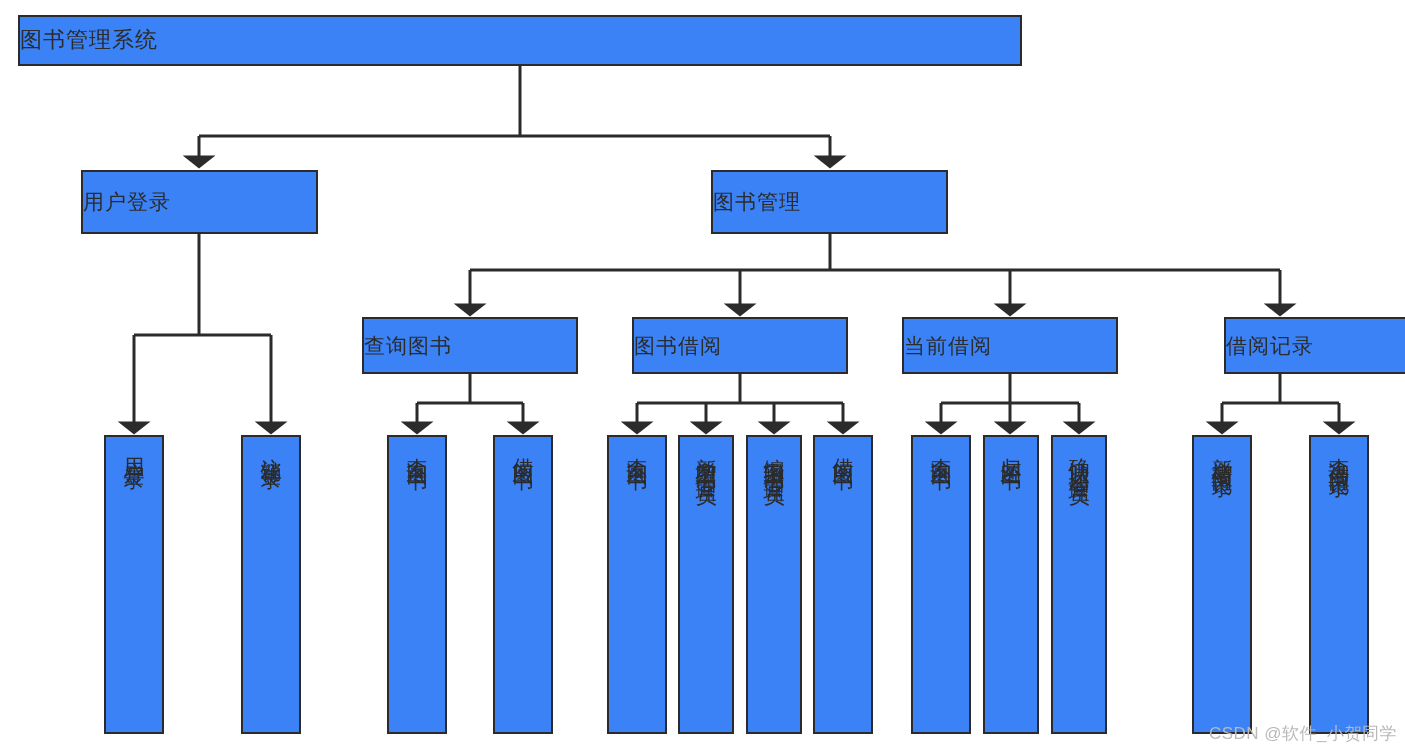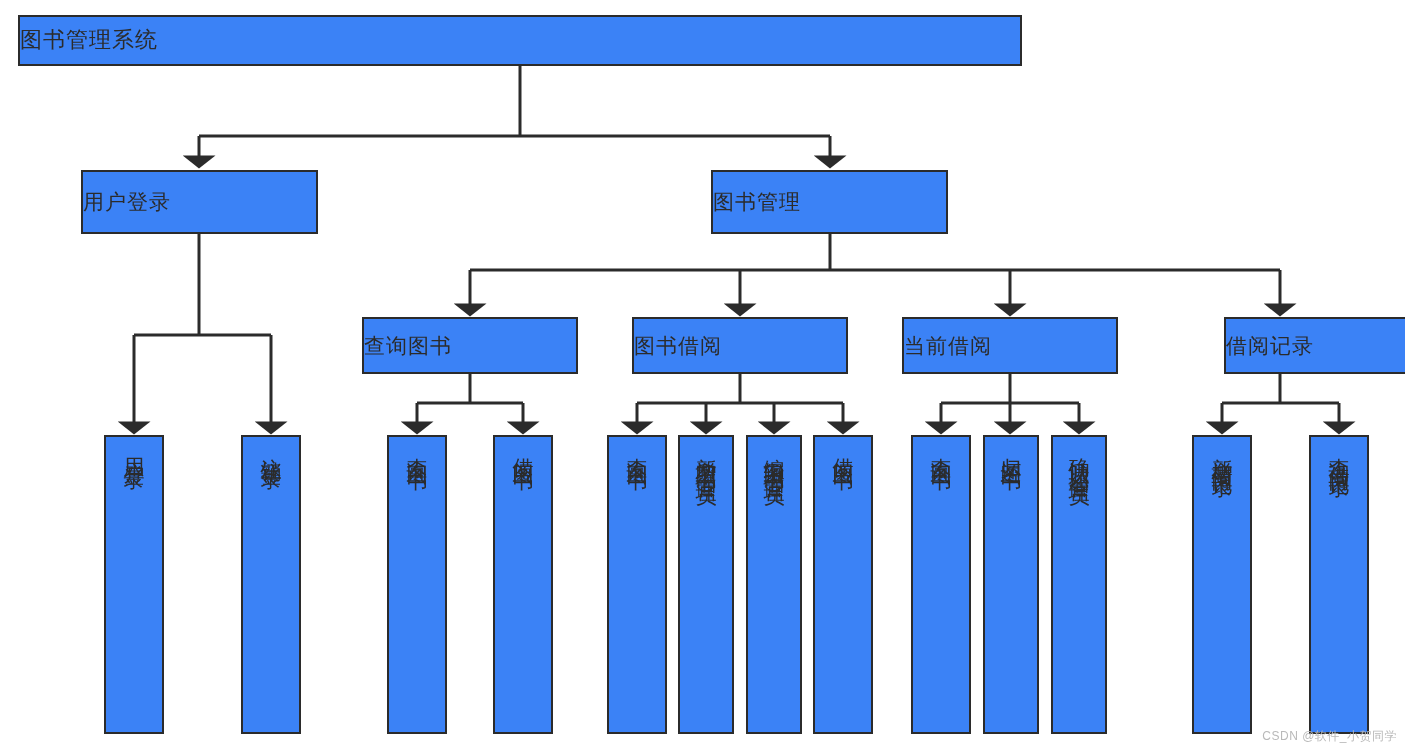--- a/index.html
+++ b/index.html
@@ -56,21 +56,21 @@
     white-space: nowrap;
   }
   .node.v > .vtext {
     writing-mode: vertical-rl;
     text-orientation: upright;
   }
   .watermark {
     position: absolute;
     right: 8px;
     bottom: 2px;
-    font-size: 12px;
+    font-size: 17px;
     color: #b9b9b9;
     z-index: 3;
     white-space: nowrap;
     letter-spacing: 0.5px;
   }
 </style>
 </head>
 <body>
 
 <div id="canvas">

